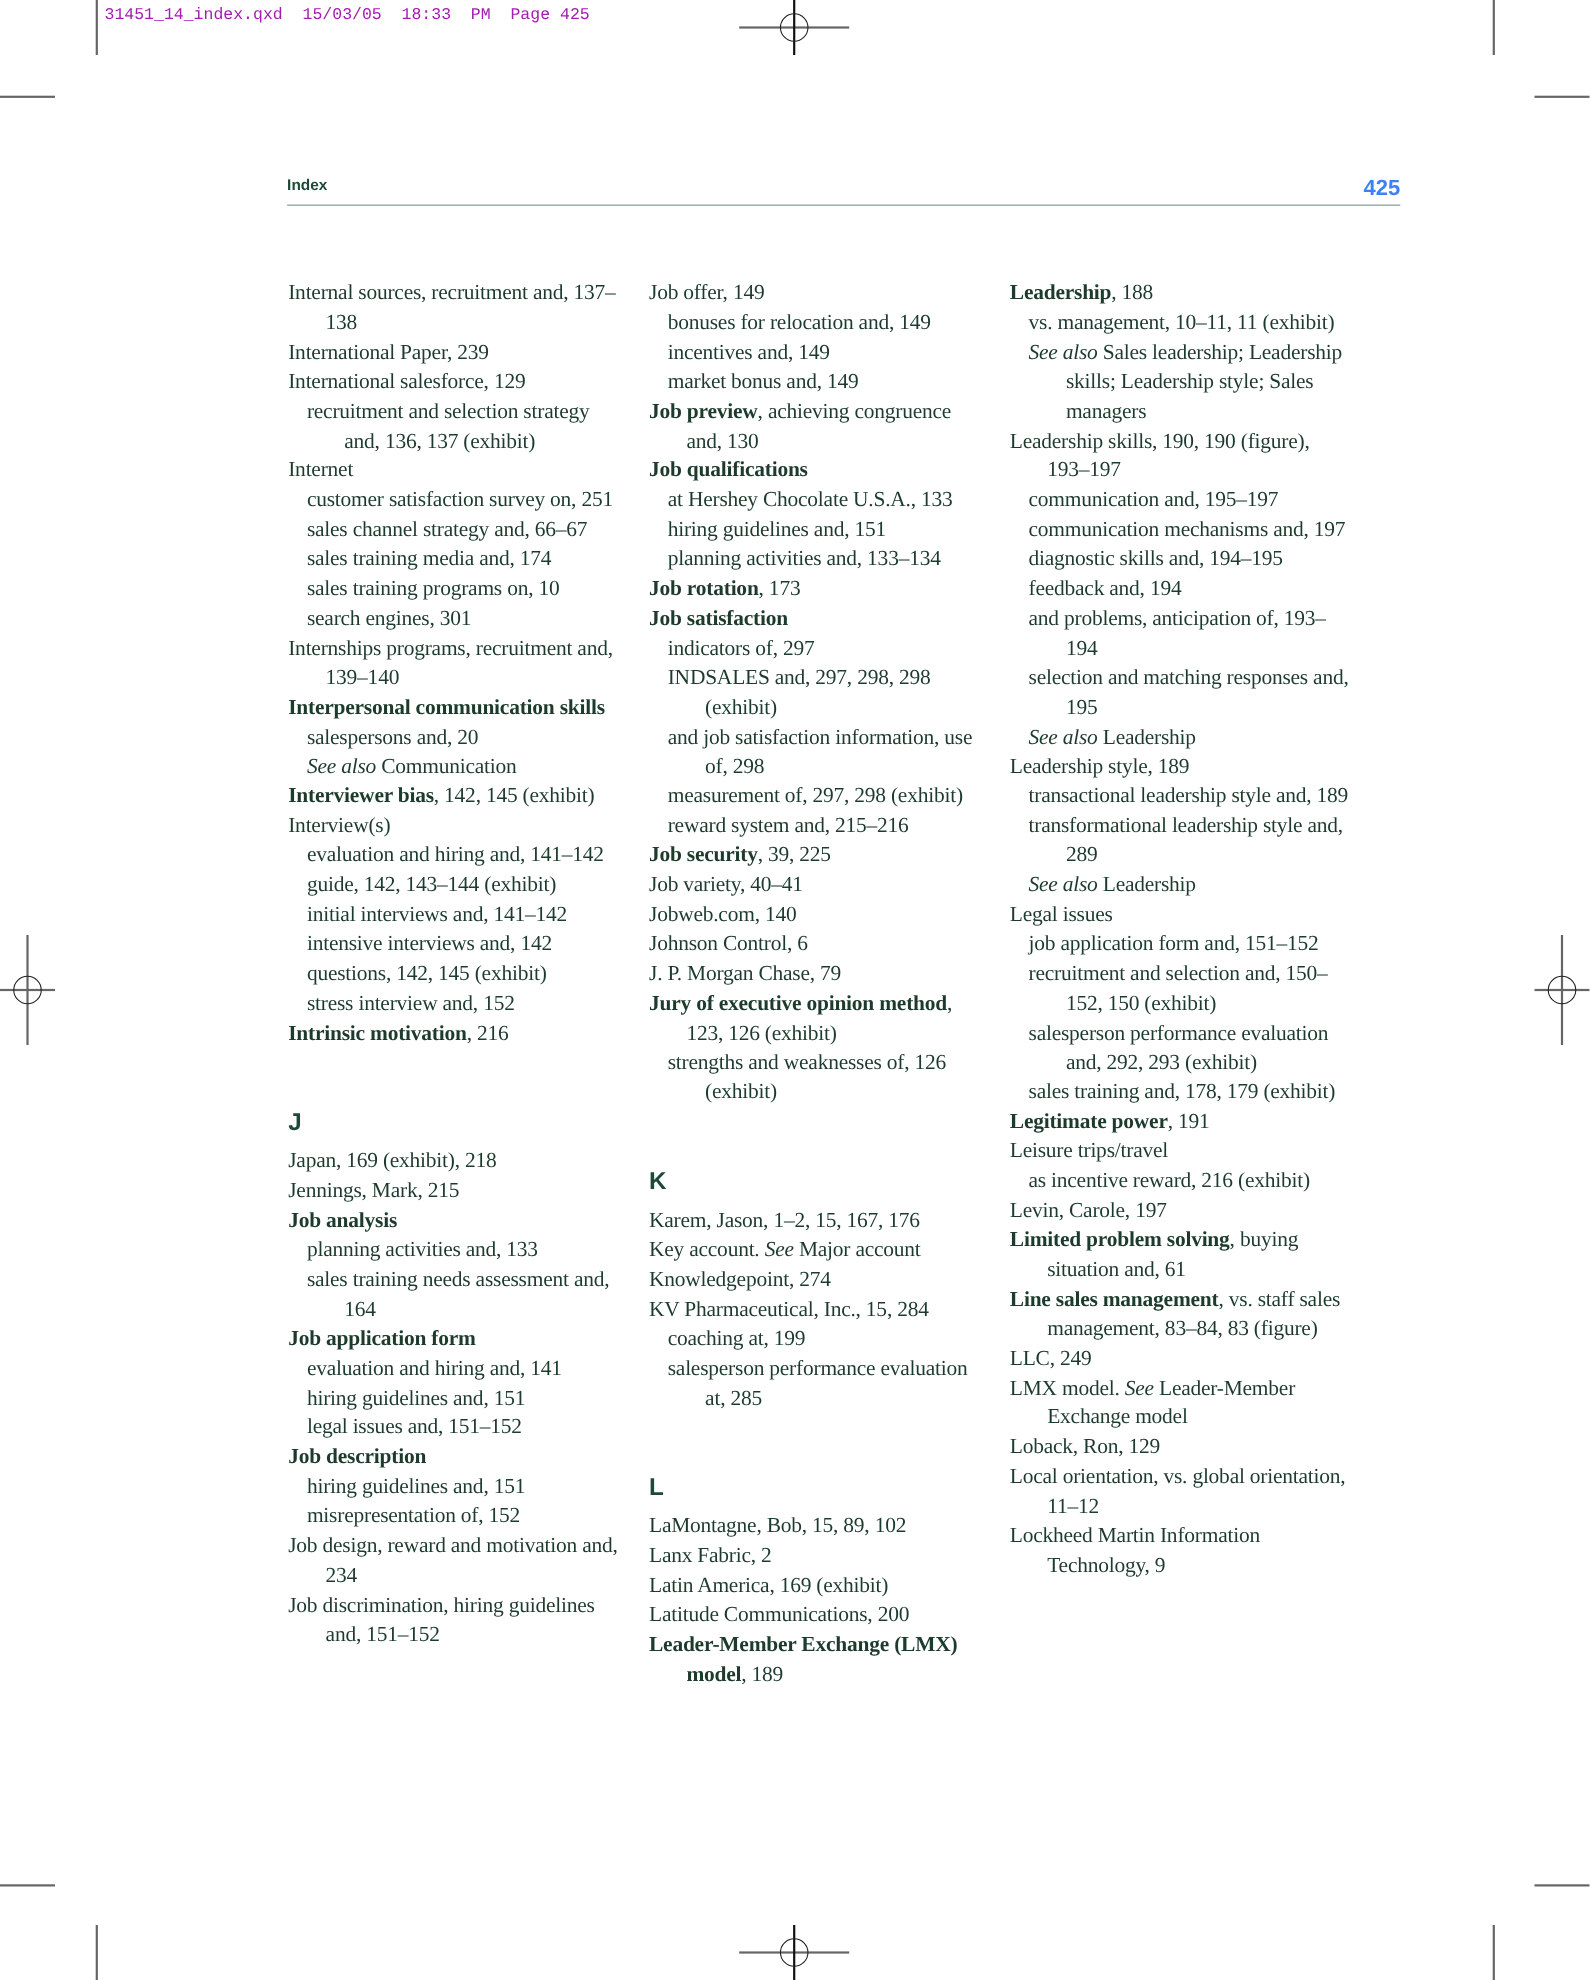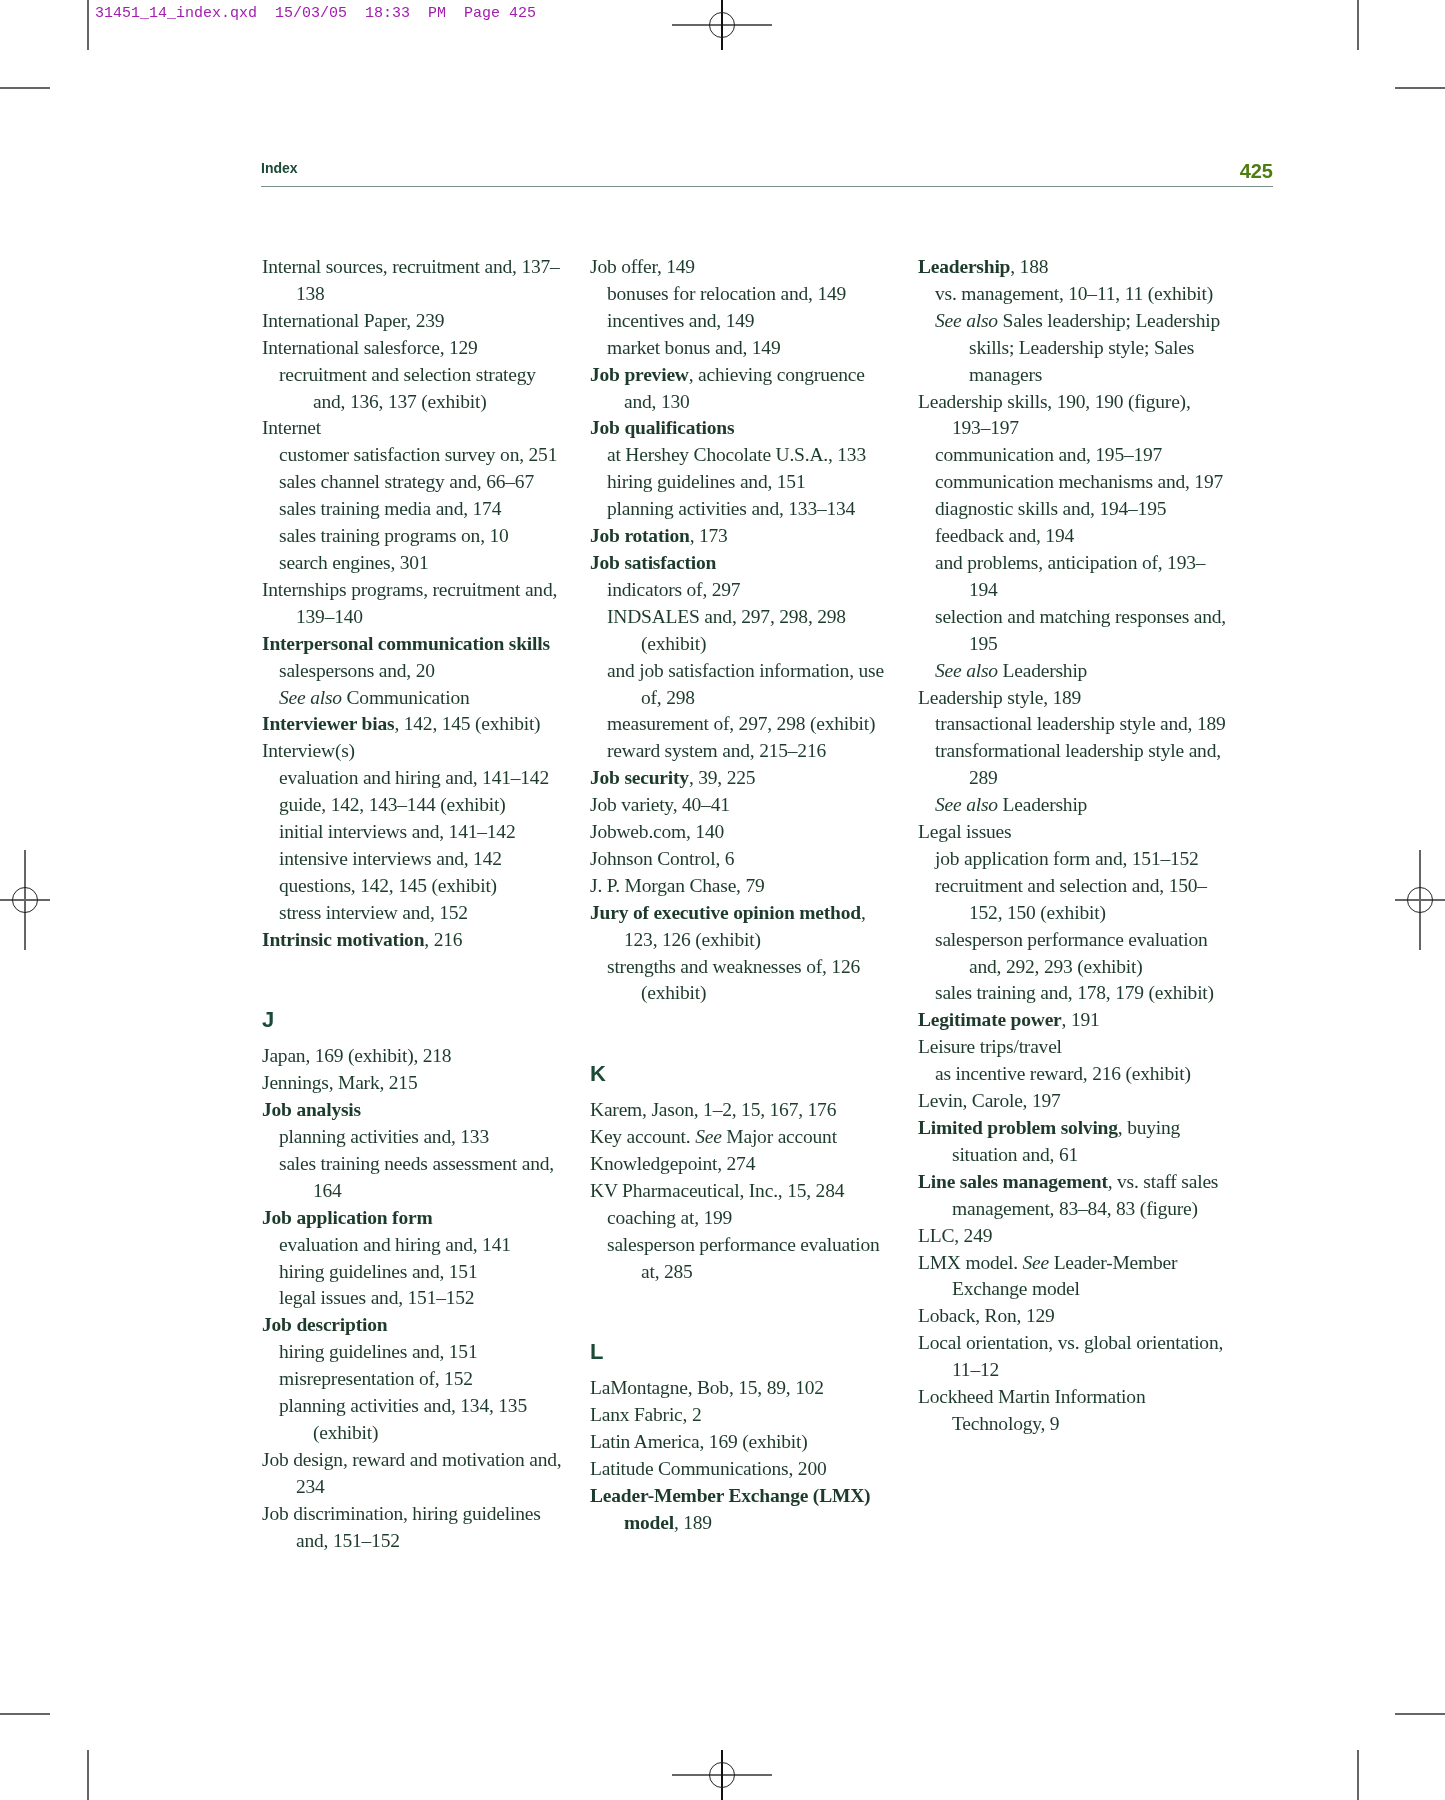--- a/index.html
+++ b/index.html
@@ -2,21 +2,21 @@
 <html><head>
 <meta charset="utf-8">
 <style>
   html, body { margin: 0; padding: 0; background: #ffffff; }
   body { width: 1445px; height: 1800px; position: relative; overflow: hidden; }
   .slug { position: absolute; left: 95px; top: 5px; font-family: "Liberation Mono", monospace; font-size: 15px; color: #a21caf; white-space: pre; }
   .mark { position: absolute; background: #666; }
   .reg { position: absolute; width: 26px; height: 26px; border: 1.5px solid #222; border-radius: 50%; box-sizing: border-box; }
   .running-head { position: absolute; left: 261px; top: 160px; width: 1012px; height: 26px; border-bottom: 1.5px solid #7a8f86; }
   .rh-title { position: absolute; left: 0; top: 0; font-family: "Liberation Sans", sans-serif; font-weight: bold; font-size: 14px; color: #1b4a36; }
-  .rh-page { position: absolute; right: 0; top: 0; font-family: "Liberation Sans", sans-serif; font-weight: bold; font-size: 20px; color: #4d7c0f; }
+  .rh-page { position: absolute; right: 0; top: 0; font-family: "Liberation Sans", sans-serif; font-weight: bold; font-size: 20px; color: #3b82f6; }
   .col { position: absolute; top: 254px; width: 310px; font-family: "Liberation Serif", serif; font-size: 19.5px; line-height: 26.9px; color: #1d3b2c; letter-spacing: -0.2px; }
   .col1 { left: 262px; }
   .col2 { left: 590px; }
   .col3 { left: 918px; }
   .entry { padding-left: 34px; text-indent: -34px; margin: 0; }
   .entry.sub { padding-left: 51px; text-indent: -34px; }
   .b { font-weight: bold; }
   .i { font-style: italic; }
   .letter { font-family: "Liberation Sans", sans-serif; font-weight: bold; font-size: 22px; color: #1b4a36; line-height: 26.9px; margin: 0; }
   .gap-before-letter { height: 53.8px; }
@@ -94,21 +94,20 @@
     <p class="entry"><span class="b">Job analysis</span></p>
     <p class="entry sub"><span>planning activities and, 133</span></p>
     <p class="entry sub"><span>sales training needs assessment and, 164</span></p>
     <p class="entry"><span class="b">Job application form</span></p>
     <p class="entry sub"><span>evaluation and hiring and, 141</span></p>
     <p class="entry sub"><span>hiring guidelines and, 151</span></p>
     <p class="entry sub"><span>legal issues and, 151–152</span></p>
     <p class="entry"><span class="b">Job description</span></p>
     <p class="entry sub"><span>hiring guidelines and, 151</span></p>
     <p class="entry sub"><span>misrepresentation of, 152</span></p>
-    <p class="entry sub"><span>planning activities and, 134, 135 (exhibit)</span></p>
     <p class="entry"><span>Job design, reward and motivation and, 234</span></p>
     <p class="entry"><span>Job discrimination, hiring guidelines and, 151–152</span></p>
   </div>
 <div class="col col2">
     <p class="entry"><span>Job offer, 149</span></p>
     <p class="entry sub"><span>bonuses for relocation and, 149</span></p>
     <p class="entry sub"><span>incentives and, 149</span></p>
     <p class="entry sub"><span>market bonus and, 149</span></p>
     <p class="entry"><span class="b">Job preview</span><span>, achieving congruence and, 130</span></p>
     <p class="entry"><span class="b">Job qualifications</span></p>

